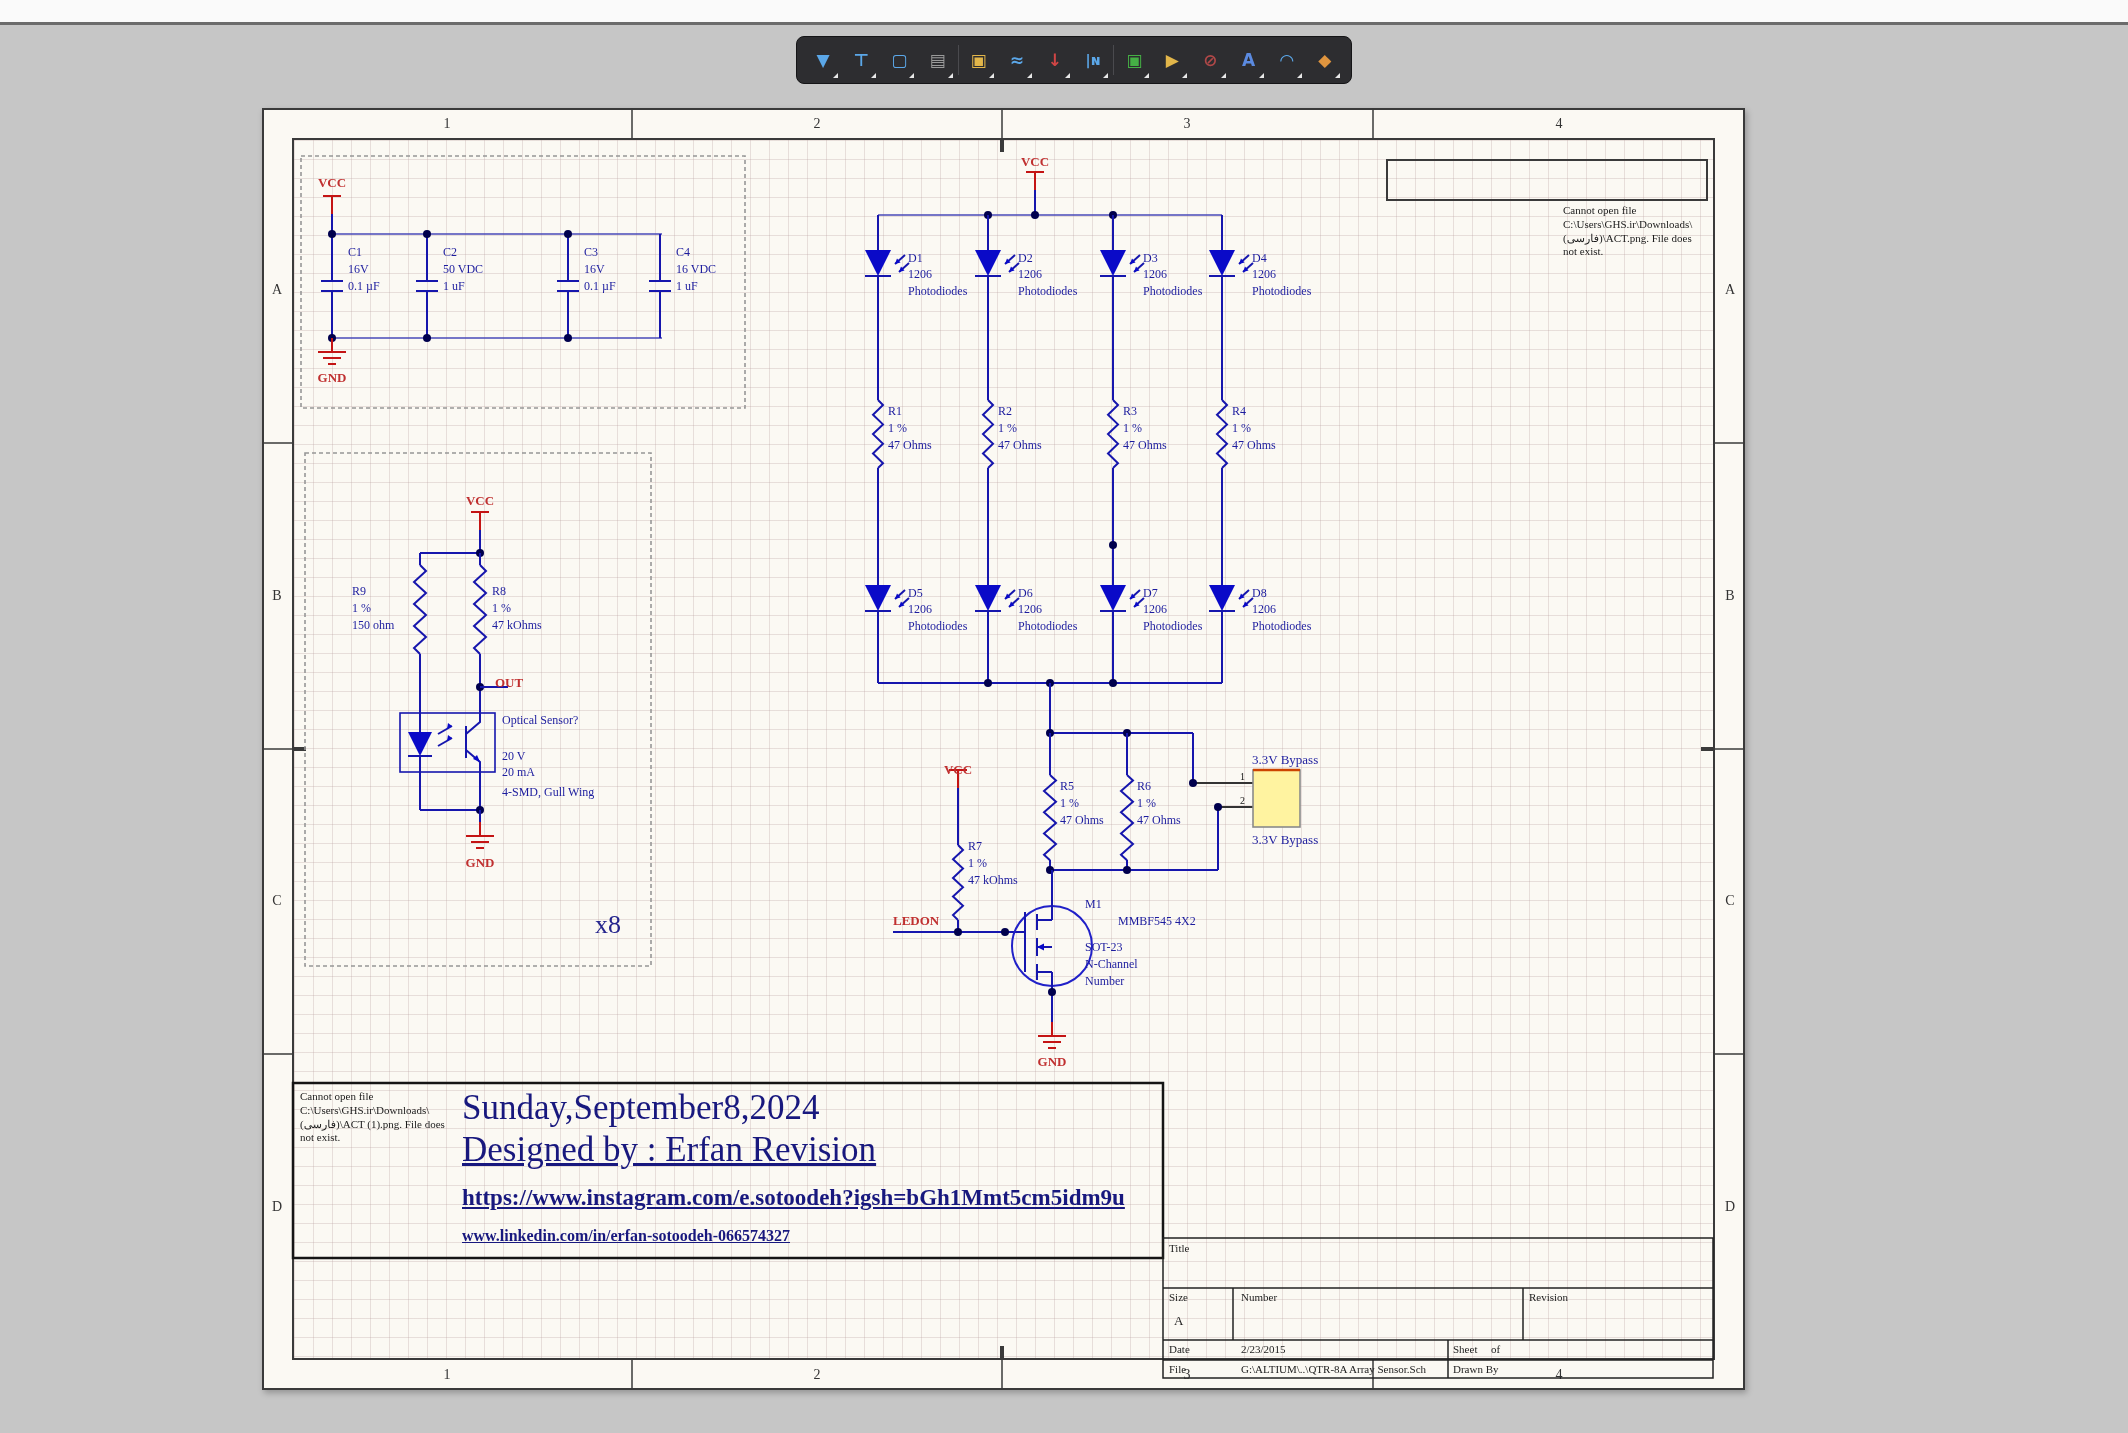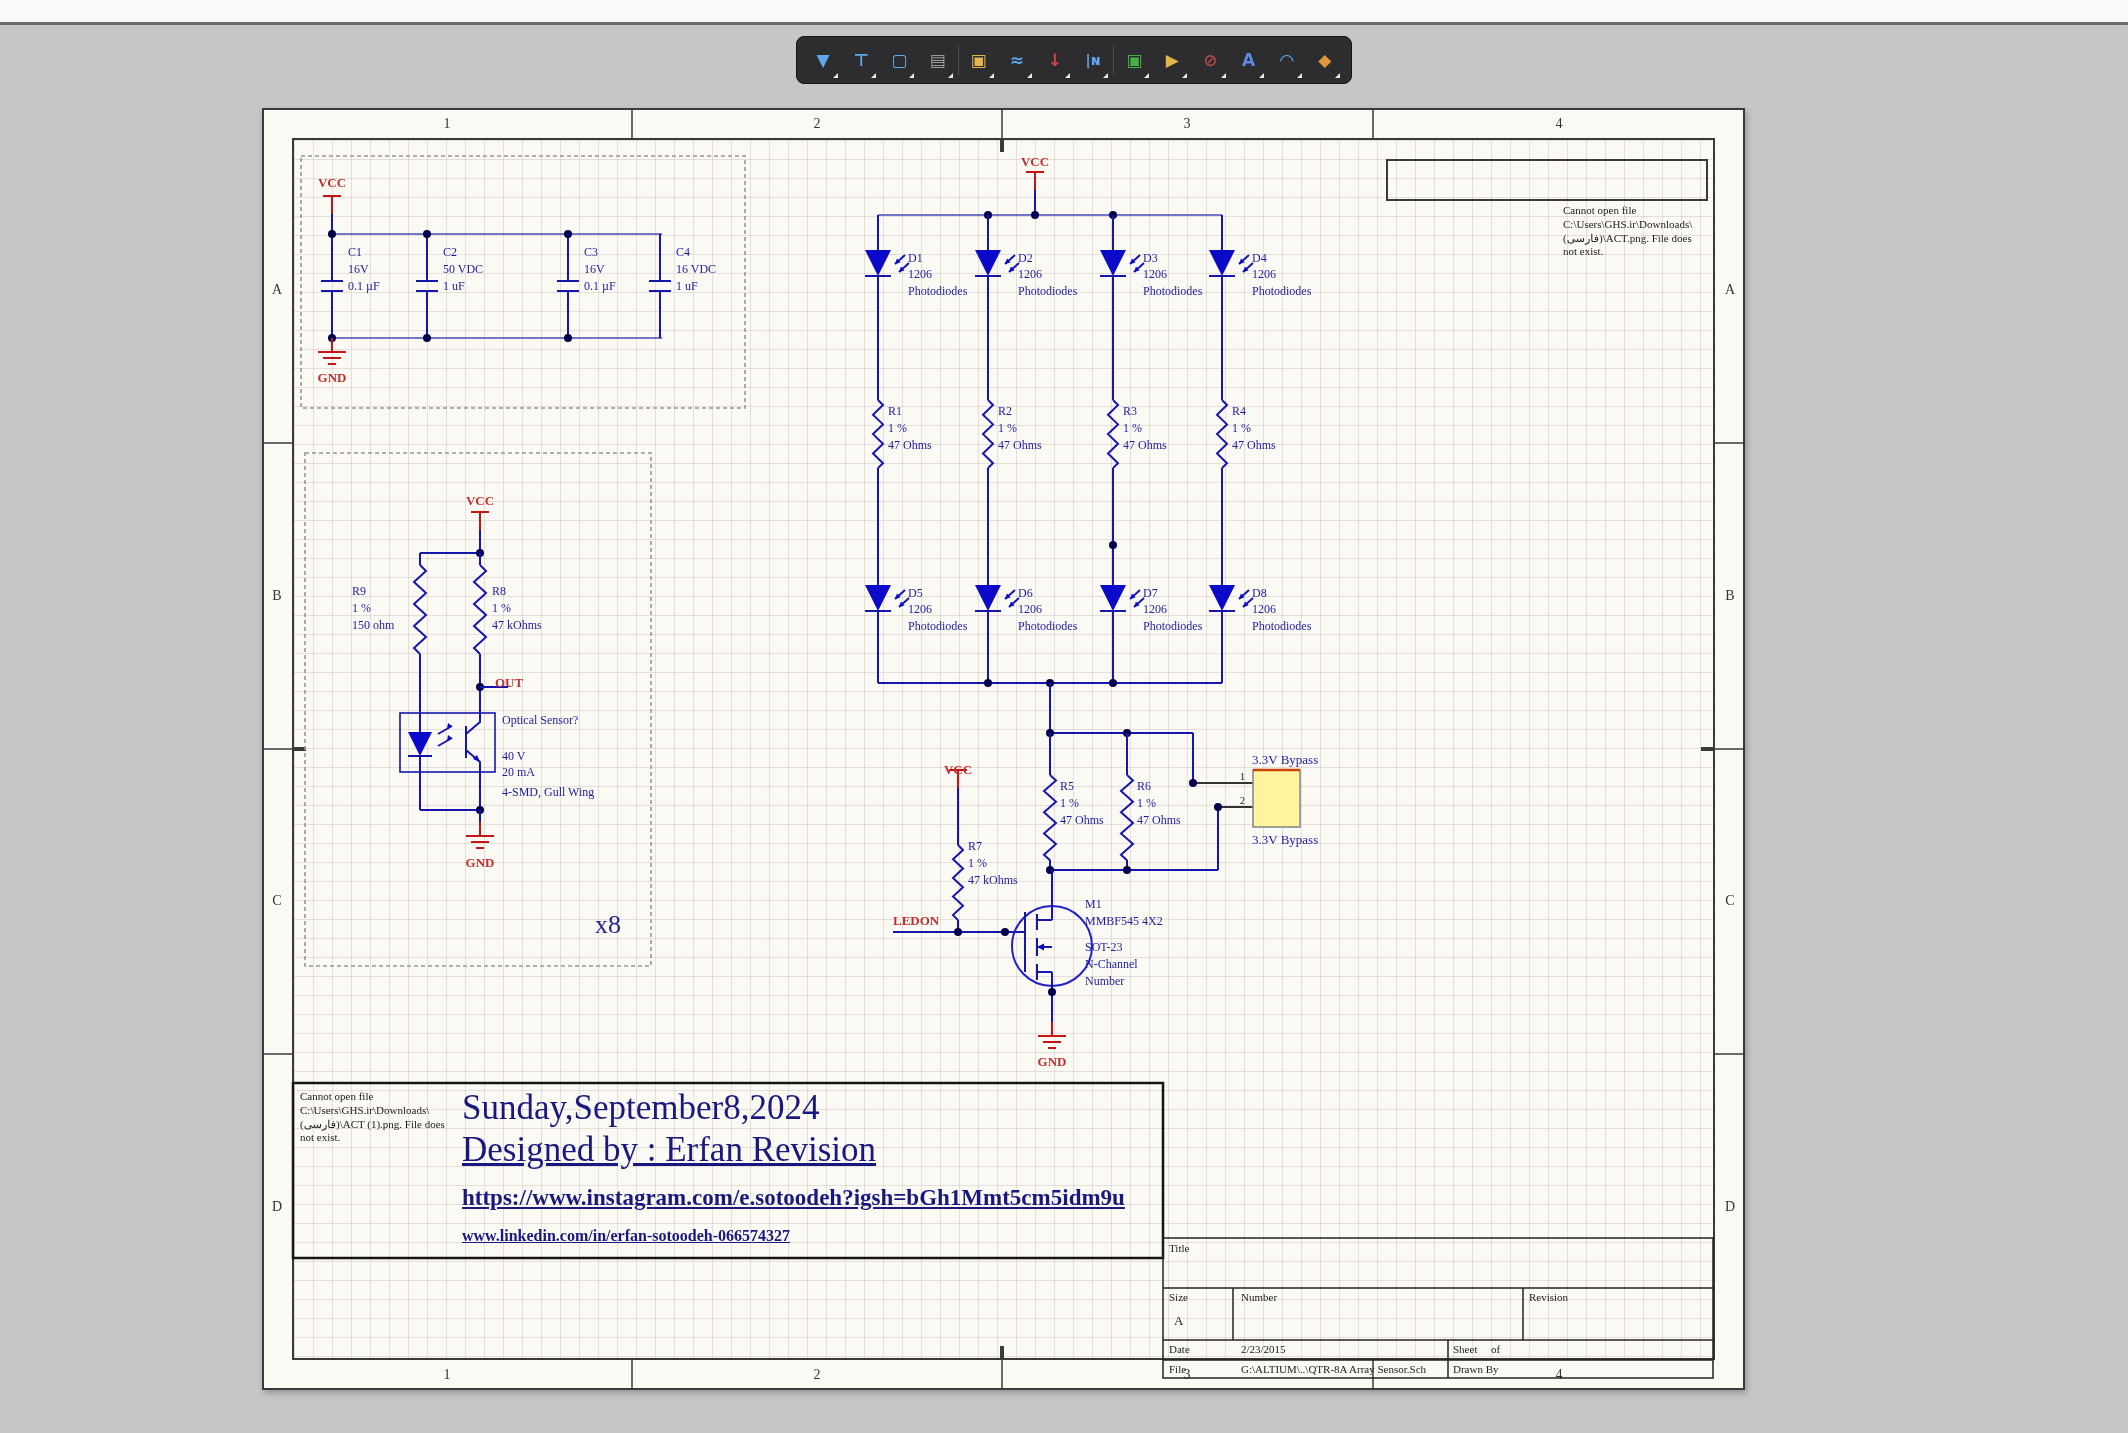--- a/index.html
+++ b/index.html
@@ -354,21 +354,21 @@
 <span class="net ctr" style="left:480px;top:494px">VCC</span>
 <span class="net ctr" style="left:480px;top:856px">GND</span>
 <span class="net" style="left:495px;top:676px">OUT</span>
 <span class="lbl" style="left:352px;top:585px">R9</span>
 <span class="lbl" style="left:352px;top:602px">1 %</span>
 <span class="lbl" style="left:352px;top:619px">150 ohm</span>
 <span class="lbl" style="left:492px;top:585px">R8</span>
 <span class="lbl" style="left:492px;top:602px">1 %</span>
 <span class="lbl" style="left:492px;top:619px">47 kOhms</span>
 <span class="lbl" style="left:502px;top:714px">Optical Sensor?</span>
-<span class="lbl" style="left:502px;top:750px">40 V</span>
+<span class="lbl" style="left:502px;top:750px">20 V</span>
 <span class="lbl" style="left:502px;top:766px">20 mA</span>
 <span class="lbl" style="left:502px;top:786px">4-SMD, Gull Wing</span>
 <span class="lbl" style="left:595px;top:912px;font-size:26px;color:#26268e">x8</span>
 
 <span class="net ctr" style="left:1035px;top:155px">VCC</span>
 <span class="lbl" style="left:908px;top:252px">D1</span>
 <span class="lbl" style="left:908px;top:268px">1206</span>
 <span class="lbl" style="left:908px;top:285px">Photodiodes</span>
 <span class="lbl" style="left:1018px;top:252px">D2</span>
 <span class="lbl" style="left:1018px;top:268px">1206</span>
@@ -409,21 +409,21 @@
 <span class="lbl" style="left:968px;top:840px">R7</span>
 <span class="lbl" style="left:968px;top:857px">1 %</span>
 <span class="lbl" style="left:968px;top:874px">47 kOhms</span>
 <span class="lbl" style="left:1060px;top:780px">R5</span>
 <span class="lbl" style="left:1060px;top:797px">1 %</span>
 <span class="lbl" style="left:1060px;top:814px">47 Ohms</span>
 <span class="lbl" style="left:1137px;top:780px">R6</span>
 <span class="lbl" style="left:1137px;top:797px">1 %</span>
 <span class="lbl" style="left:1137px;top:814px">47 Ohms</span>
 <span class="lbl" style="left:1085px;top:898px">M1</span>
-<span class="lbl" style="left:1085px;top:915px">MMBF545 4X2</span>
+<span class="lbl" style="left:1118px;top:915px">MMBF545 4X2</span>
 <span class="lbl" style="left:1085px;top:941px">SOT-23</span>
 <span class="lbl" style="left:1085px;top:958px">N-Channel</span>
 <span class="lbl" style="left:1085px;top:975px">Number</span>
 <span class="net ctr" style="left:1052px;top:1055px">GND</span>
 <span class="lbl" style="left:1252px;top:753px;font-size:13px">3.3V Bypass</span>
 <span class="lbl" style="left:1252px;top:833px;font-size:13px">3.3V Bypass</span>
 <span class="pin" style="left:1240px;top:772px">1</span>
 <span class="pin" style="left:1240px;top:796px">2</span>
 
 <div class="err" style="left:1563px;top:204px;width:142px">Cannot open file C:\Users\GHS.ir\Downloads\(فارسی)\ACT.png. File does not exist.</div>

